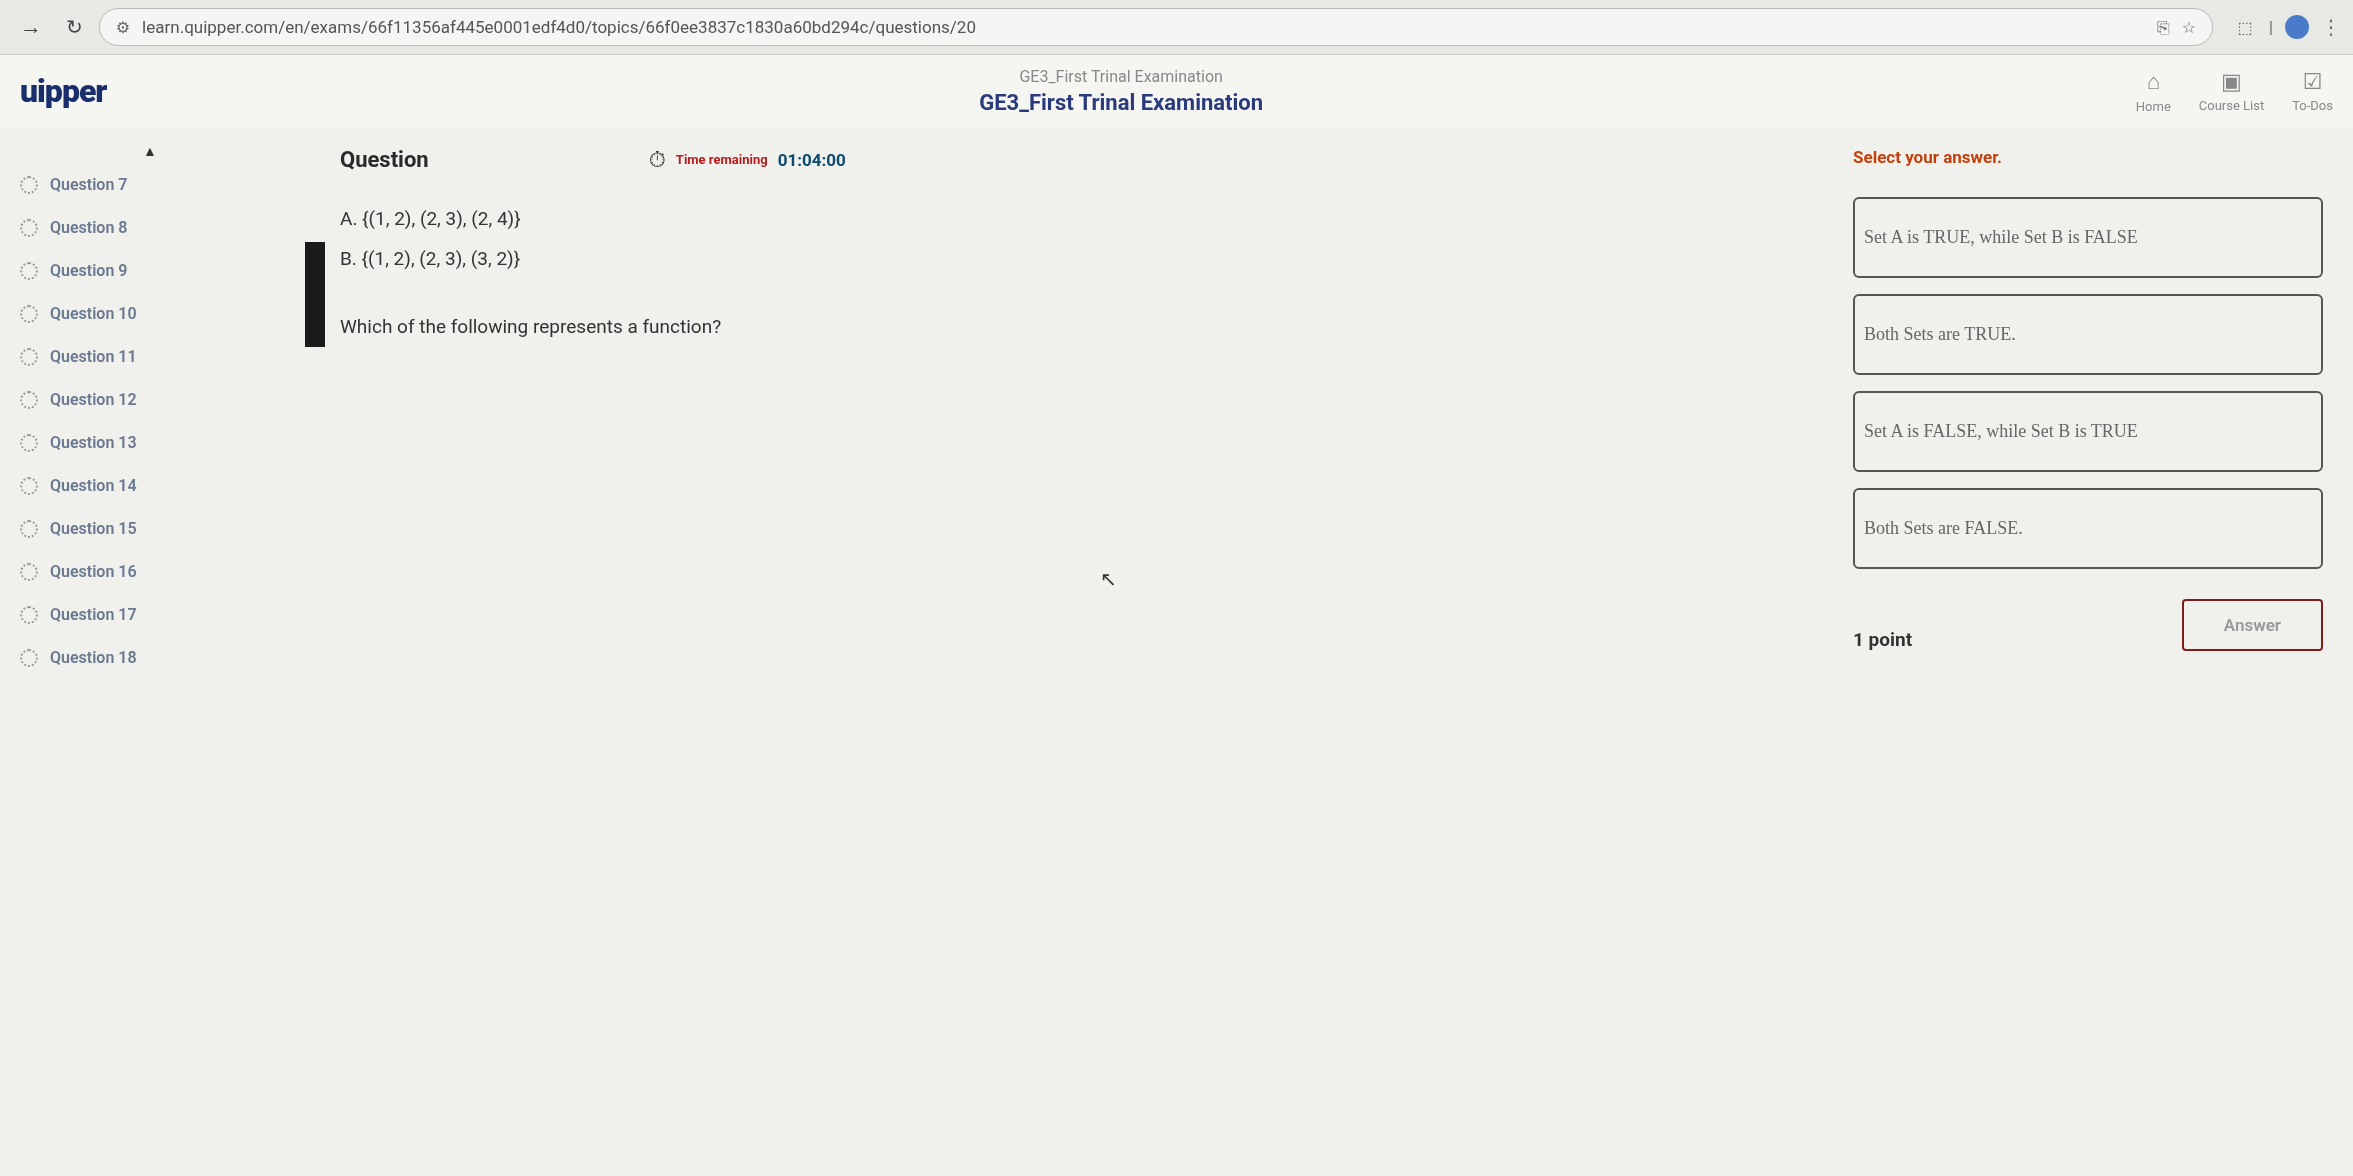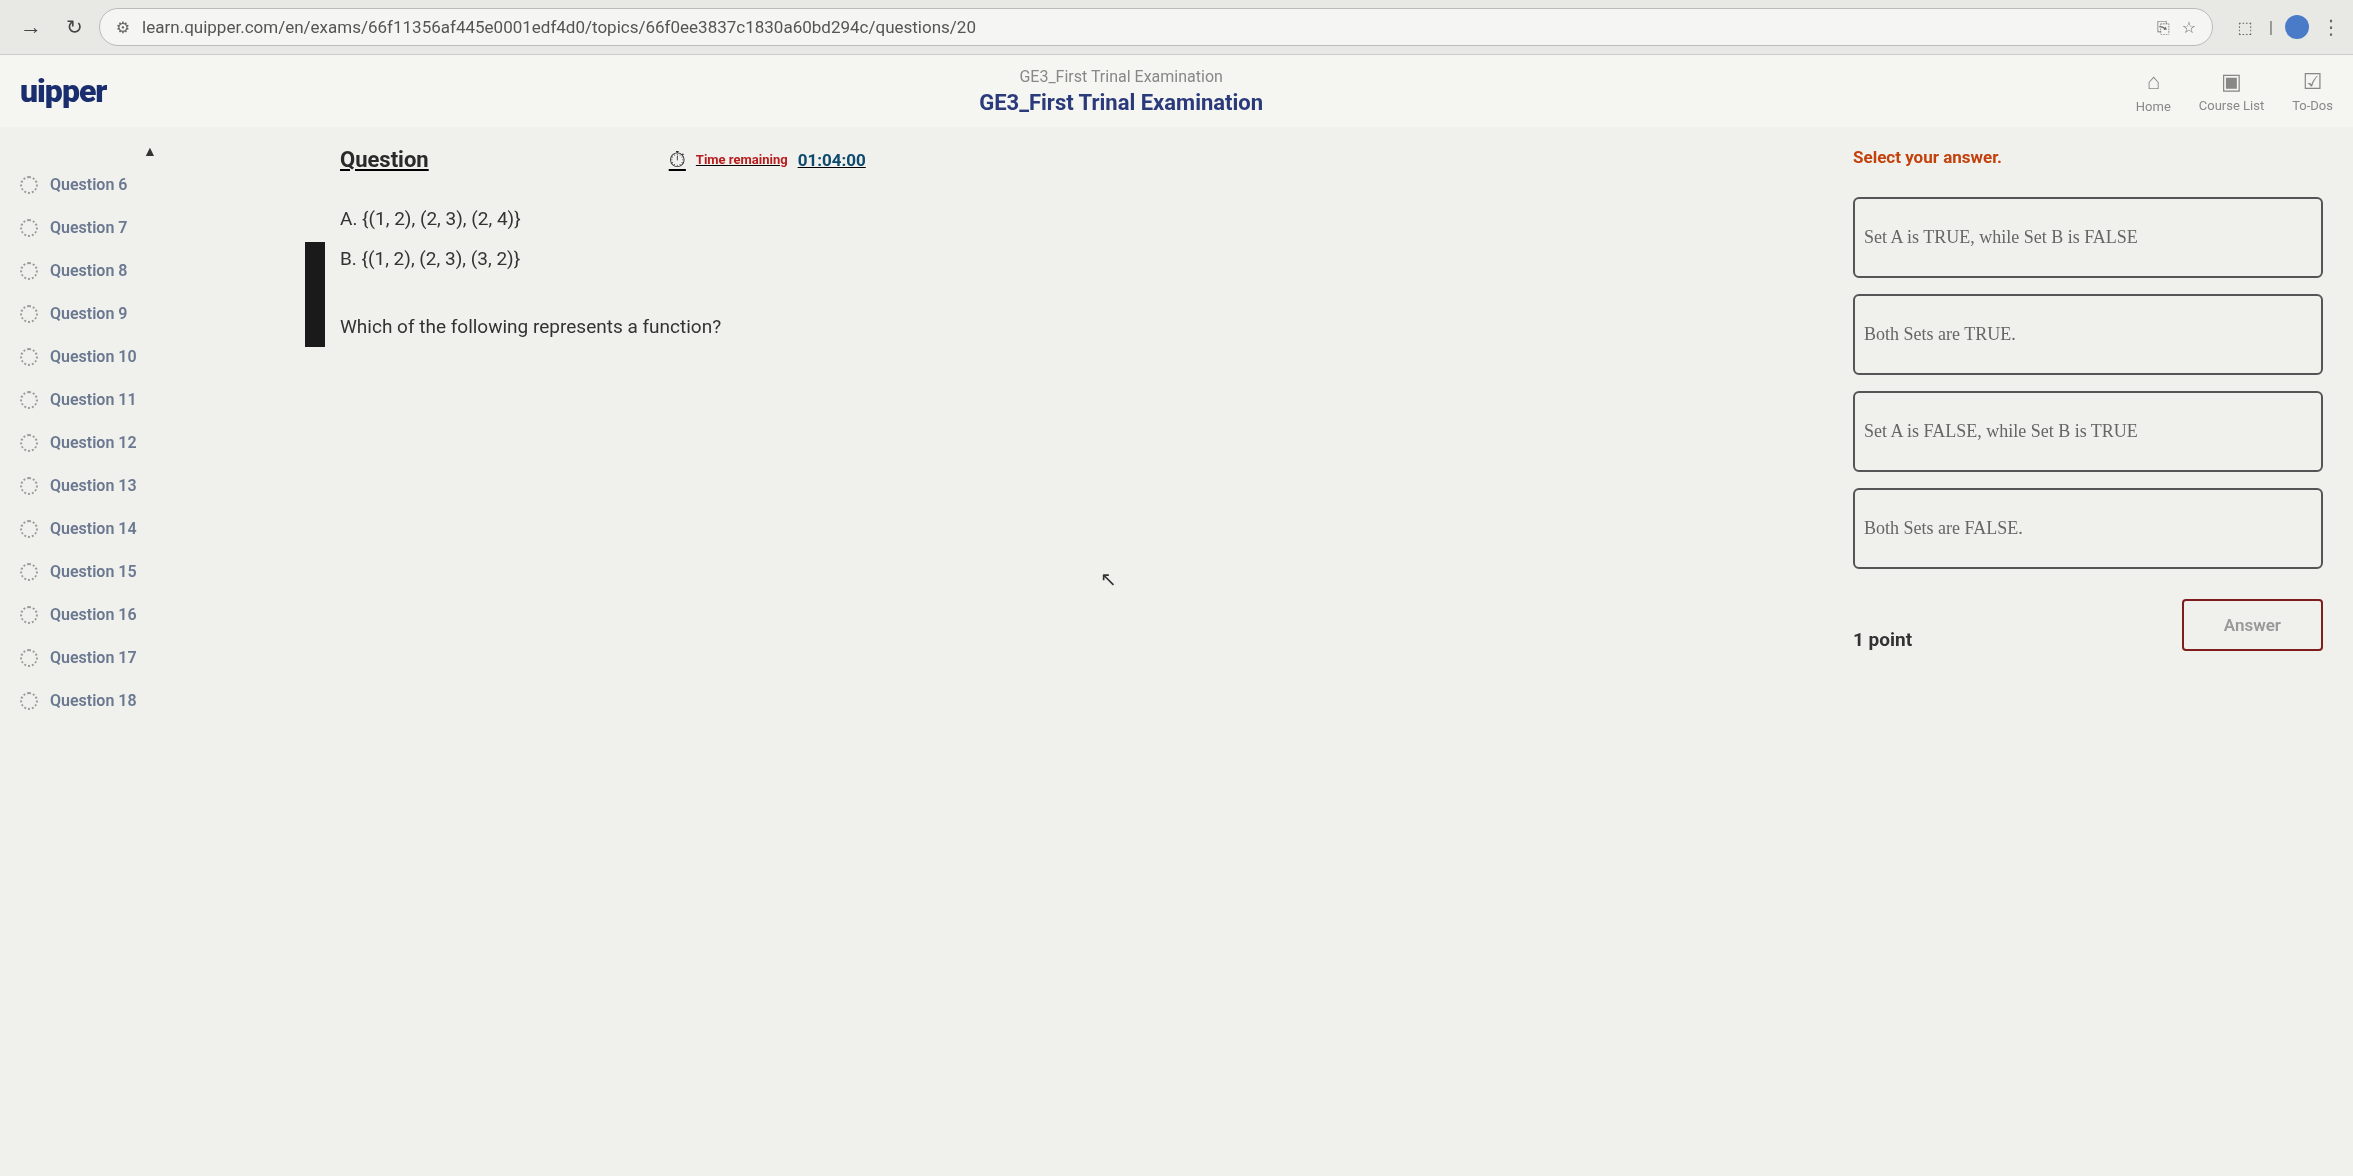--- a/index.html
+++ b/index.html
@@ -159,23 +159,22 @@
       border-radius: 50%;
     }
     .content {
       flex: 1;
       padding: 20px 40px;
       position: relative;
     }
     .question-header {
       display: flex;
       align-items: center;
-      gap: 60px;
+      gap: 40px;
       margin-bottom: 30px;
-      text-decoration: underline;
     }
     .q-label {
       font-size: 22px;
       font-weight: 700;
       color: #2a2a2a;
     }
     .timer-wrap {
       display: flex;
       align-items: center;
       gap: 10px;
@@ -307,24 +306,20 @@
       <span>To-Dos</span>
     </div>
   </div>
 </div>
 
 <div class="main-layout">
   <div class="sidebar">
     <div class="scroll-up">▲</div>
     <div class="question-item">
         <span class="q-bullet"></span>
-        <span>Question 6</span>
-      </div>
-    <div class="question-item">
-        <span class="q-bullet"></span>
         <span>Question 7</span>
       </div>
     <div class="question-item">
         <span class="q-bullet"></span>
         <span>Question 8</span>
       </div>
     <div class="question-item">
         <span class="q-bullet"></span>
         <span>Question 9</span>
       </div>

